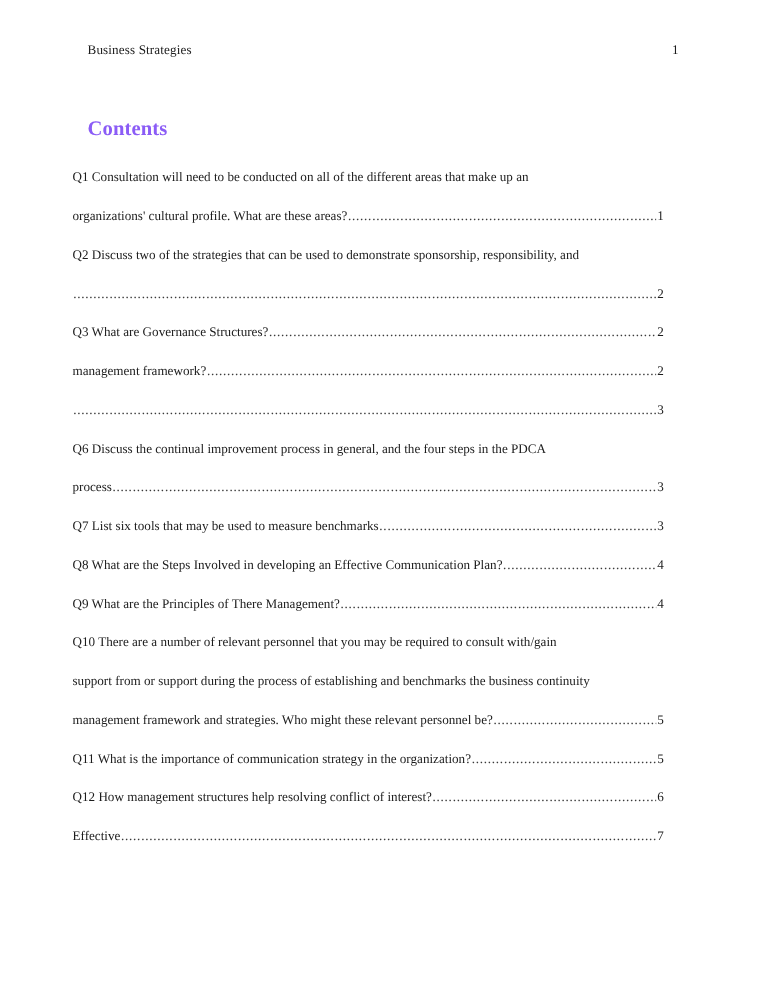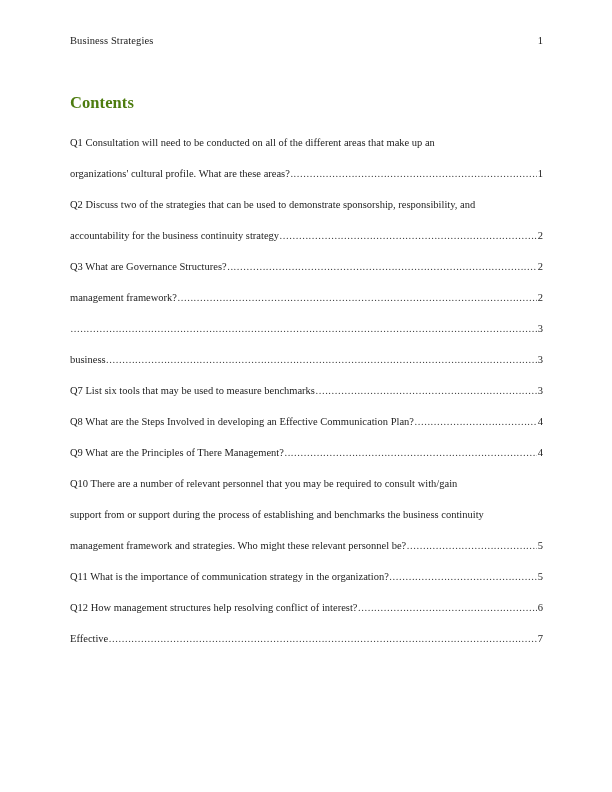--- a/index.html
+++ b/index.html
@@ -35,29 +35,29 @@
   .running-header .page-no { white-space: nowrap; }
 
   
   .contents-heading {
     position: absolute;
     top: 93px;
     left: 70px;
     margin: 0;
     font-size: 16.5px;
     font-weight: bold;
-    color: #4d7c0f;
+    color: #8b5cf6;
     letter-spacing: 0.005em;
   }
 
   
   .toc {
     position: absolute;
     top: 127px;
-    left: 70px;
+    left: 58px;
     width: 473px;
     font-family: Liberation Serif, serif;
   }
 
   .toc-entry {
     font-size: 10.5px;
     color: #1c1c1c;
     line-height: 31px;
     
     text-align: left;
@@ -110,21 +110,20 @@
         <div class="entry-body">Q1 Consultation will need to be conducted on all of the different areas that make up an</div>
         <div class="leader-row">
           <span class="leader-text">organizations' cultural profile. What are these areas?</span>
           <span class="dots">............................................................................................................................................................................................................................................................................................................</span>
           <span class="page-ref">1</span>
         </div>
       </div>
       <div class="toc-entry">
         <div class="entry-body">Q2 Discuss two of the strategies that can be used to demonstrate sponsorship, responsibility, and</div>
         <div class="leader-row">
-          <span class="leader-text">accountability for the business continuity strategy</span>
           <span class="dots">............................................................................................................................................................................................................................................................................................................</span>
           <span class="page-ref">2</span>
         </div>
       </div>
       <div class="toc-entry">
         <div class="leader-row">
           <span class="leader-text">Q3 What are Governance Structures?</span>
           <span class="dots">............................................................................................................................................................................................................................................................................................................</span>
           <span class="page-ref">2</span>
         </div>
@@ -136,22 +135,23 @@
           <span class="page-ref">2</span>
         </div>
       </div>
       <div class="toc-entry">
         <div class="leader-row">
           <span class="dots">............................................................................................................................................................................................................................................................................................................</span>
           <span class="page-ref">3</span>
         </div>
       </div>
       <div class="toc-entry">
-        <div class="leader-row">
-          <span class="leader-text">business</span>
+        <div class="entry-body">Q6 Discuss the continual improvement process in general, and the four steps in the PDCA</div>
+        <div class="leader-row">
+          <span class="leader-text">process</span>
           <span class="dots">............................................................................................................................................................................................................................................................................................................</span>
           <span class="page-ref">3</span>
         </div>
       </div>
       <div class="toc-entry">
         <div class="leader-row">
           <span class="leader-text">Q7 List six tools that may be used to measure benchmarks</span>
           <span class="dots">............................................................................................................................................................................................................................................................................................................</span>
           <span class="page-ref">3</span>
         </div>

